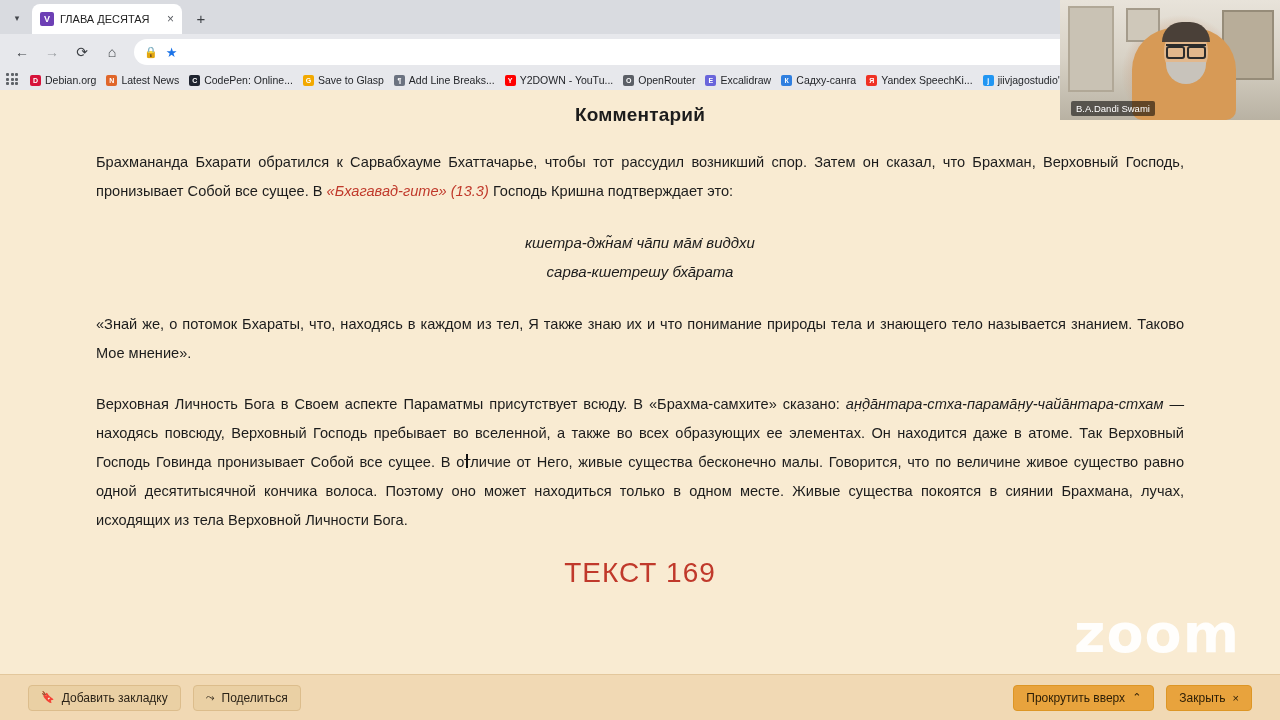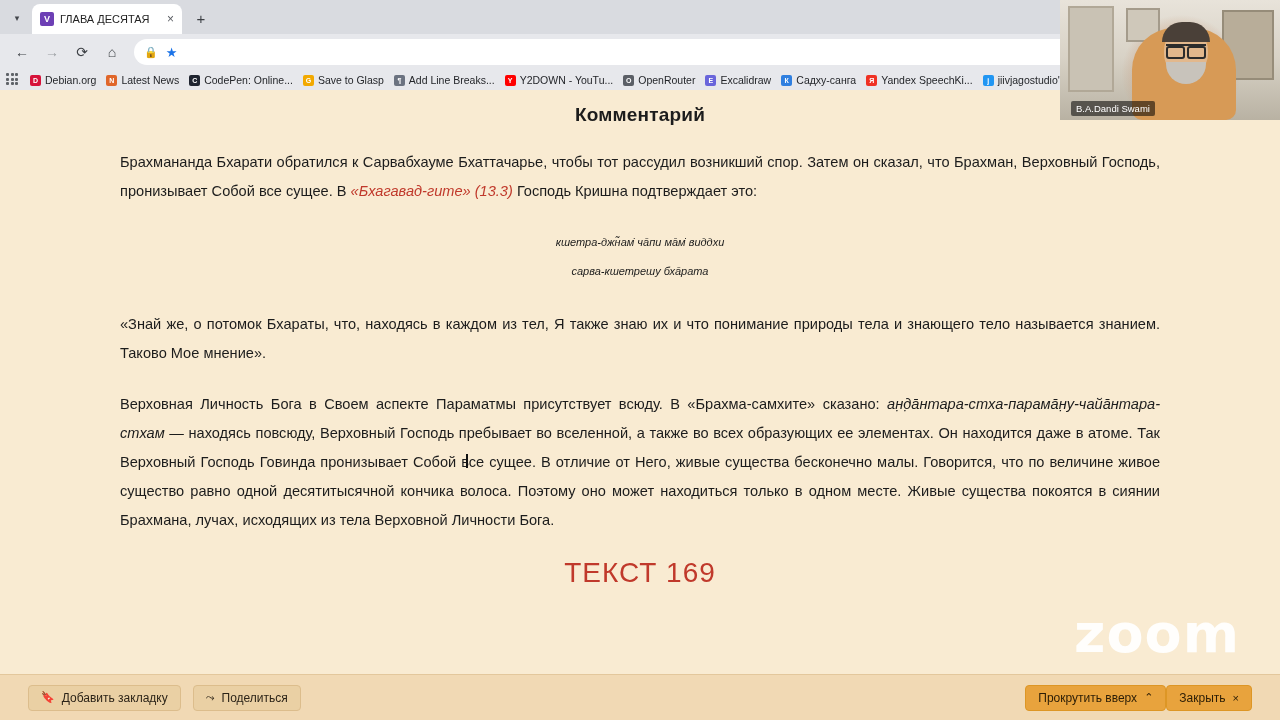--- a/index.html
+++ b/index.html
@@ -120,42 +120,42 @@
 
   
   .page {
     position: absolute; top: 90px; left: 0;
     width: 1280px; height: 630px;
     background: #f9ebd2;
     overflow: hidden;
   }
   .content {
     width: 1280px;
-    padding: 0 120px;
+    padding: 0 96px;
   }
   h2.commentary {
     text-align: center;
     font-size: 19px;
     font-weight: bold;
     color: #1c1c1c;
     margin: 14px 0 22px 0;
     letter-spacing: .2px;
   }
   p.para {
     font-size: 14.6px;
     line-height: 29px;
     color: #1c1c1c;
     text-align: justify;
     margin: 0 0 22px 0;
   }
   a.ref { color: #c0392b; text-decoration: none; font-style: italic; }
   .verse {
     text-align: center;
     font-style: italic;
-    font-size: 11px;
+    font-size: 15px;
     line-height: 29px;
     color: #1c1c1c;
     margin: 0 0 24px 0;
   }
   .verse div { font-weight: normal; }
   em.sansk { font-style: italic; }
   h3.textnum {
     text-align: center;
     font-size: 28px;
     color: #c0392b;
@@ -167,21 +167,21 @@
   
   .bottombar {
     position: absolute; left: 0; bottom: 0;
     width: 1280px; height: 46px;
     background: #f1d9b4;
     border-top: 1px solid #e3c79c;
     display: flex; align-items: center;
     padding: 0 28px;
   }
   .bb-left { display: flex; gap: 12px; align-items: center; }
-  .bb-right { margin-left: auto; display: flex; align-items: flex-start; }
+  .bb-right { margin-left: auto; display: flex; gap: 12px; align-items: flex-start; }
   .bb-btn {
     background: #ead0a4;
     border: 1px solid #dcbd8c;
     border-radius: 4px;
     height: 26px;
     padding: 0 12px;
     display: flex; align-items: center; gap: 7px;
     font-size: 12px; color: #2c2418;
   }
   .bb-btn.accent {

